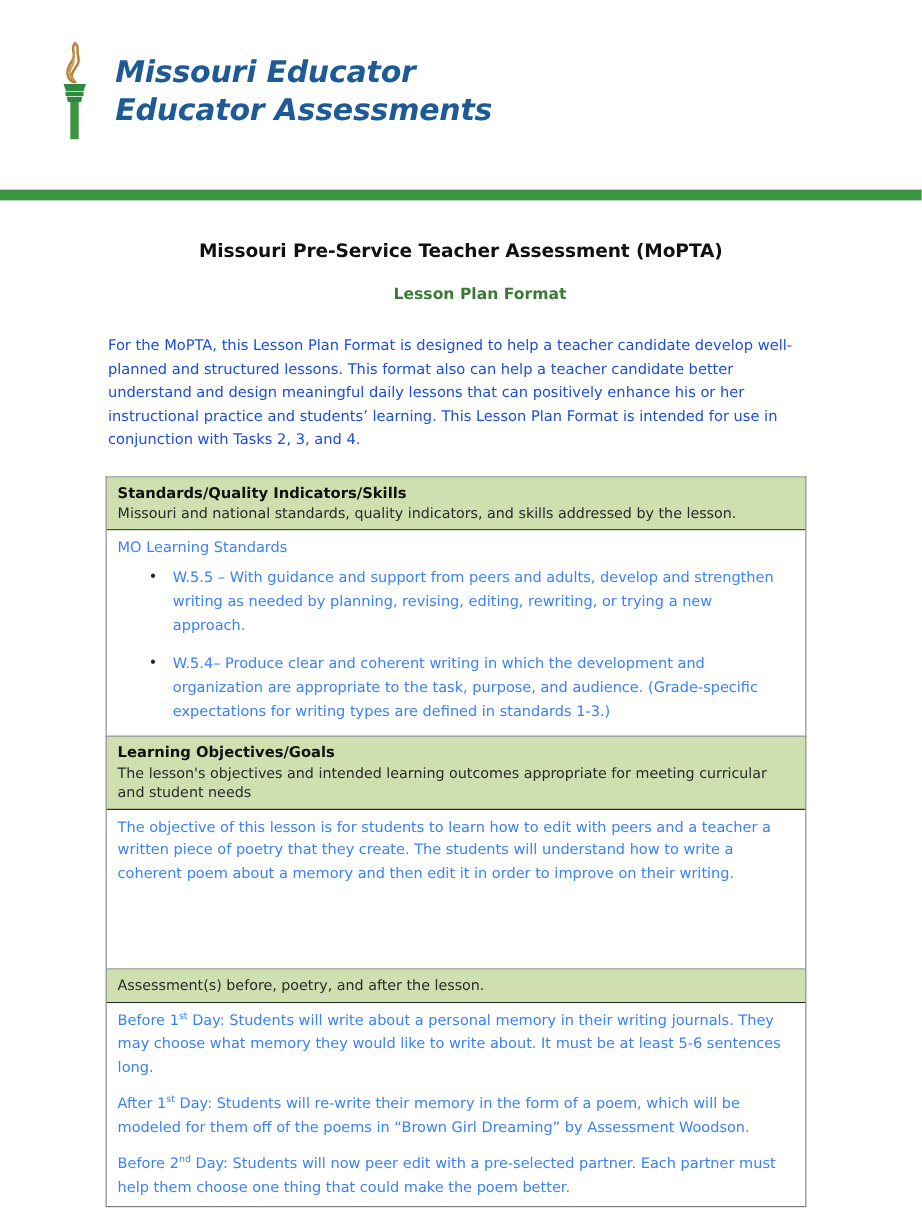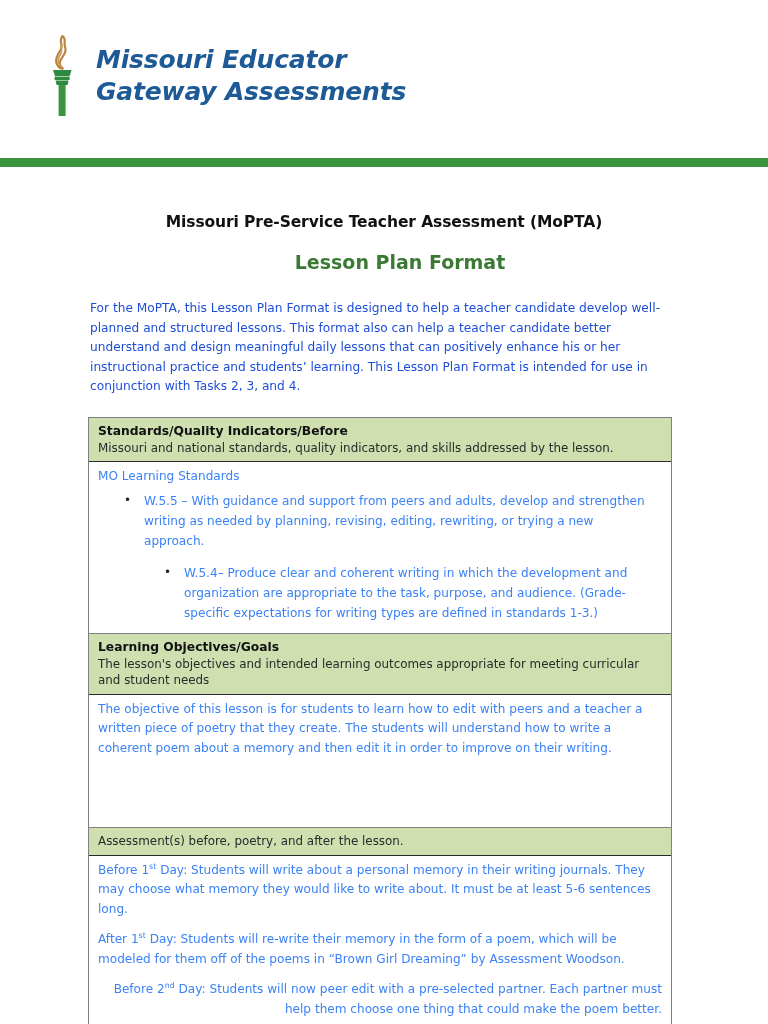--- a/index.html
+++ b/index.html
@@ -58,27 +58,27 @@
   
   .page {
     position: relative;
     padding: 0;
   }
   .doc-title {
     text-align: center;
     font-weight: bold;
     font-size: 15.5px;
     color: #111111;
-    margin: 53px 0 0 0;
+    margin: 40px 0 0 0;
     letter-spacing: -0.1px;
   }
   .doc-subtitle {
     text-align: center;
     font-weight: bold;
-    font-size: 19px;
+    font-size: 13px;
     color: #3a7a34;
     margin: 20px 0 0 0;
     padding-left: 32px;
   }
 
   .intro {
     margin: 26px 88px 0 90px;
     font-size: 12.2px;
     line-height: 19.5px;
     color: #1d4ed8;
@@ -116,36 +116,36 @@
   .sec-body {
     padding: 5px 9px 6px 9px;
     font-size: 12.1px;
     line-height: 19.5px;
     color: #3b82f6;
     background: #ffffff;
   }
   .sec-body p {
     margin: 0 0 11px 0;
   }
-  .sec-body p:last-child { margin-bottom: 0; text-align: right; }
+  .sec-body p:last-child { margin-bottom: 0; }
 
   .plain-line { margin: 0 0 4px 0; }
 
   ul.std-list {
     margin: 4px 0 4px 0;
     padding-left: 46px;
     list-style: none;
   }
   ul.std-list li {
     position: relative;
     margin: 0 0 12px 0;
     line-height: 20px;
     padding-right: 6px;
   }
-  ul.std-list li:last-child { margin-bottom: 2px; margin-left: 40px; }
+  ul.std-list li:last-child { margin-bottom: 2px; }
   ul.std-list li::before {
     content: "\2022";
     position: absolute;
     left: -20px;
     top: -1px;
     font-size: 12px;
     color: #222;
   }
 
   .tall { min-height: 100px; }
@@ -169,37 +169,37 @@
       <path d="M20.2 11 C17.8 14.5, 20.8 17.5, 18.6 21 C16.6 24.2, 15.6 27, 16.4 29.6 C17.1 31.9, 18.8 33.4, 20.4 34" fill="none" stroke="#c99a57" stroke-width="1.7" stroke-linejoin="round"></path>
 
       <path d="M11 37 L29.6 37 L27.6 43 L13 43 Z" fill="#2e8a3f"></path>
       <rect x="12.6" y="43.6" width="15" height="3.4" fill="#2e8a3f"></rect>
       <path d="M13.6 47.6 L26.6 47.6 L25.6 52 L14.6 52 Z" fill="#2e8a3f"></path>
 
       <rect x="16.6" y="52" width="7" height="31" fill="#3b9440"></rect>
     </svg>
     <div class="brand-text">
       <span>Missouri Educator</span>
-      <span class="brand-line2">Gateway Assessments</span>
+      <span class="brand-line2">Educator Assessments</span>
     </div>
   </div>
   <div class="green-rule"></div>
 </div>
 
 <div class="page">
 
   <div class="doc-title">Missouri Pre-Service Teacher Assessment (MoPTA)</div>
   <div class="doc-subtitle">Lesson Plan Format</div>
   <div class="intro">For the MoPTA, this Lesson Plan Format is designed to help a teacher candidate develop well-planned and structured lessons. This format also can help a teacher candidate better understand and design meaningful daily lessons that can positively enhance his or her instructional practice and students’ learning. This Lesson Plan Format is intended for use in conjunction with Tasks 2, 3, and 4.</div>
 
   <div class="form-table">
 
     <div class="section">
       <div class="sec-head">
-        <div class="h-title">Standards/Quality Indicators/Before</div>
+        <div class="h-title">Standards/Quality Indicators/Skills</div>
         <div class="h-desc">Missouri and national standards, quality indicators, and skills addressed by the lesson.</div>
       </div>
       <div class="sec-body">
         <div class="plain-line">MO Learning Standards</div>
         <ul class="std-list">
           <li>W.5.5 – With guidance and support from peers and adults, develop and strengthen writing as needed by planning, revising, editing, rewriting, or trying a new approach.</li>
           <li>W.5.4– Produce clear and coherent writing in which the development and organization are appropriate to the task, purpose, and audience. (Grade-specific expectations for writing types are defined in standards 1-3.)</li>
         </ul>
       </div>
     </div>

